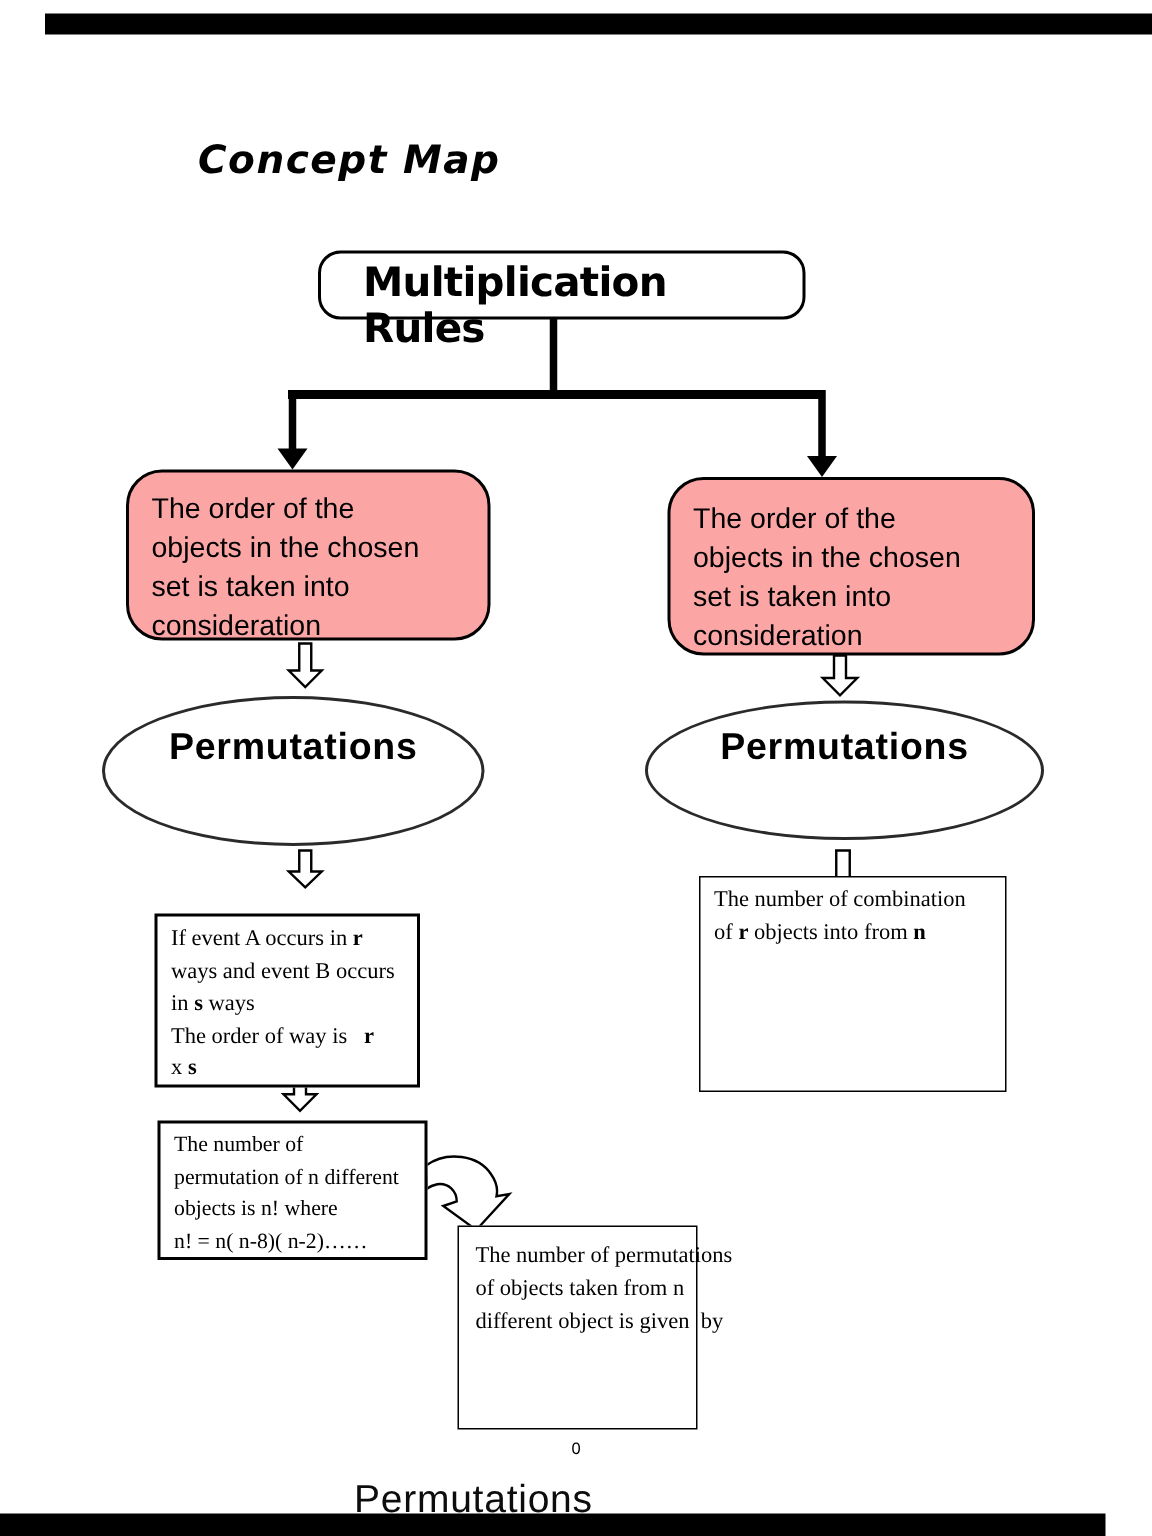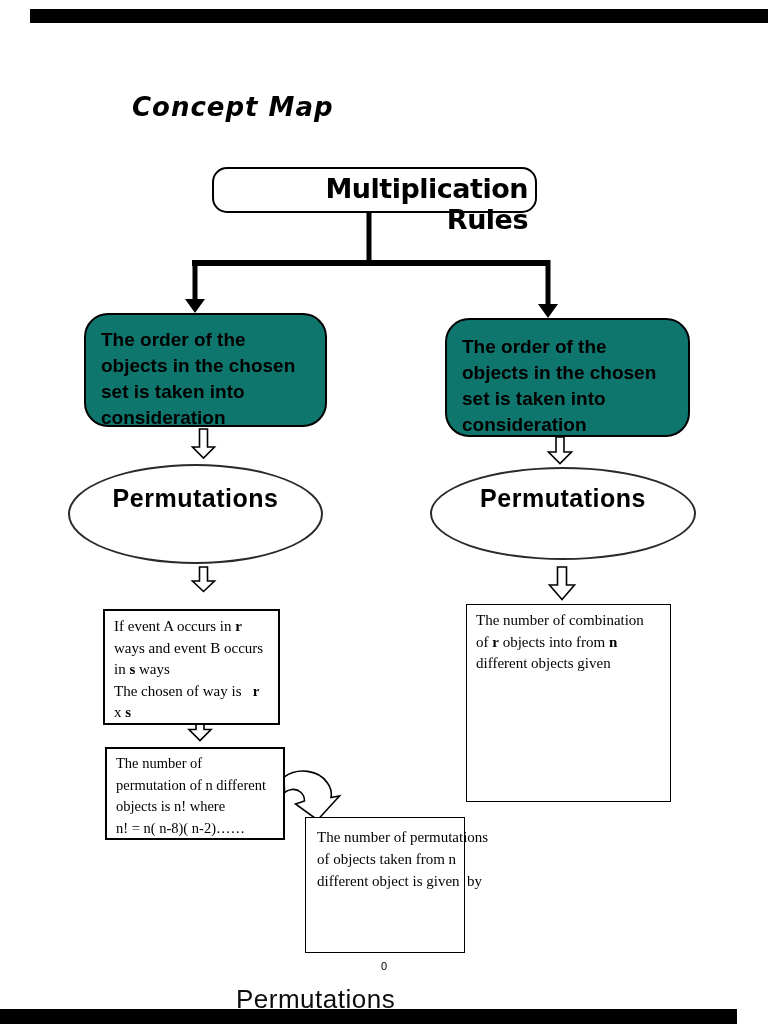--- a/index.html
+++ b/index.html
@@ -23,42 +23,41 @@
   #root-box{
     left:212px;top:167px;width:321px;height:42px;
     border:2.5px solid #000;border-radius:15px;
     background:#fff;
   }
   #root-label{
     position:absolute;left:28px;top:4px;width:286px;
     font-family:"DejaVu Sans", sans-serif;
     font-weight:bold;font-size:27px;line-height:31px;
     letter-spacing:-0.5px;
-    text-align:right;
   }
   .cond-box{
-    border:2.5px solid #000;border-radius:24px;background:#0f766e;
-    font-weight:bold;font-size:19px;line-height:26px;
+    border:2.5px solid #000;border-radius:24px;background:#fca5a5;
+    font-weight:normal;font-size:19px;line-height:26px;
   }
   #cond-left{left:84px;top:313px;width:243px;height:114px;padding:12px 0 0 15px;box-sizing:border-box;}
   #cond-right{left:445px;top:318px;width:245px;height:119px;padding:14px 0 0 15px;box-sizing:border-box;}
   .ellipse{
     border:2px solid #2a2a2a;border-radius:50%;background:#fff;
     text-align:center;
     font-weight:bold;font-size:25px;letter-spacing:0.5px;
     box-sizing:border-box;
   }
   #ellipse-left{left:68px;top:464px;width:255px;height:100px;padding-top:18px;}
   #ellipse-right{left:430px;top:467px;width:266px;height:93px;padding-top:15px;}
   .serif-box{
     background:#fff;box-sizing:border-box;
     font-family:"Liberation Serif", serif;
   }
   #rule-left{left:103px;top:597px;width:177px;height:116px;border:2px solid #000;padding:5px 0 0 9px;font-size:15px;line-height:21.5px;margin-top:12px;}
-  #rule-right{left:466px;top:604px;width:205px;height:198px;border:1.5px solid #000;padding:5px 0 0 9px;font-size:15px;line-height:21.5px;}
+  #rule-right{left:466px;top:584px;width:205px;height:144px;border:1.5px solid #000;padding:5px 0 0 9px;font-size:15px;line-height:21.5px;}
   #fact-box{left:105px;top:747px;width:180px;height:93px;border:2px solid #000;padding:4px 0 16px 9px;font-size:14.5px;line-height:21.5px;}
   #result-box{left:305px;top:817px;width:160px;height:136px;border:1.5px solid #000;padding:8px 0 0 11px;font-size:15px;line-height:22px;}
   .tline,.rline{white-space:pre;}
   .rline b{font-weight:bold;}
   #page-num{left:374px;top:960px;width:20px;text-align:center;font-size:11px;}
   #footer-label{left:236px;top:984px;font-size:26px;color:#0d0d0d;letter-spacing:0.5px;white-space:nowrap;}
   #connectors{position:absolute;left:0;top:0;width:768px;height:1024px;pointer-events:none;}
 </style>
 </head>
 <body>
@@ -109,27 +108,26 @@
     <span>Permutations</span>
   </div>
   <div class="abs ellipse" id="ellipse-right">
     <span>Permutations</span>
   </div>
 
   <div class="abs serif-box" id="rule-left">
       <div class="rline"><span>If event A occurs in </span><b>r</b></div>
       <div class="rline"><span>ways and event B occurs</span></div>
       <div class="rline"><span>in </span><b>s</b><span> ways</span></div>
-      <div class="rline"><span>The chosen of way is   </span><b>r</b></div>
+      <div class="rline"><span>The order of way is   </span><b>r</b></div>
       <div class="rline"><span>x </span><b>s</b></div>
     </div>
   <div class="abs serif-box" id="rule-right">
       <div class="rline"><span>The number of combination</span></div>
       <div class="rline"><span>of </span><b>r</b><span> objects into from </span><b>n</b></div>
-      <div class="rline"><span>different objects given</span></div>
     </div>
   <div class="abs serif-box" id="fact-box">
       <div class="tline">The number of</div>
       <div class="tline">permutation of n different</div>
       <div class="tline">objects is n! where</div>
       <div class="tline">n! = n( n-8)( n-2)……</div>
     </div>
   <div class="abs serif-box" id="result-box">
       <div class="tline">The number of permutations</div>
       <div class="tline">of objects taken from n</div>

